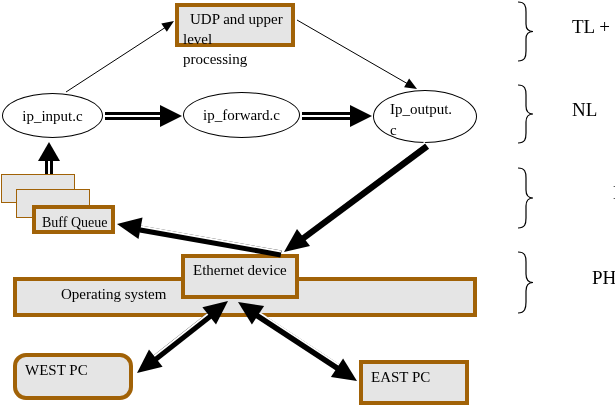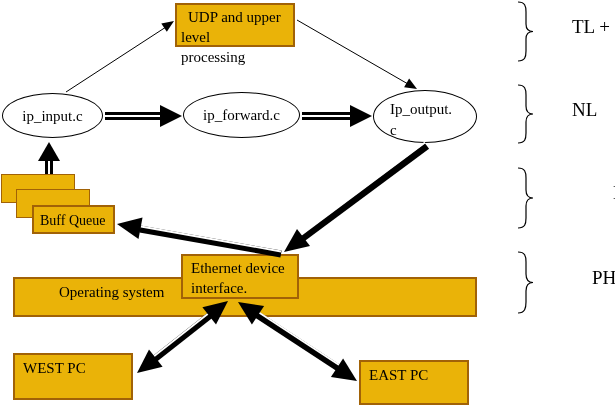--- a/index.html
+++ b/index.html
@@ -3,21 +3,21 @@
 <meta charset="utf-8">
 <style>
   html,body{margin:0;padding:0;background:#ffffff;}
   .canvas{
     position:relative;width:615px;height:409px;background:#ffffff;
     font-family:"Liberation Serif","DejaVu Serif",serif;color:#000;
     overflow:hidden;
   }
   svg.layer{position:absolute;left:0;top:0;width:615px;height:409px;pointer-events:none;}
   #arrows-bottom{z-index:0;}
-  .box{position:absolute;background:#eab308;border:2px solid #a16207;box-sizing:border-box;z-index:2;}
+  .box{position:absolute;background:#e5e5e5;border:4px solid #a16207;box-sizing:border-box;z-index:2;}
   .box1{border-width:1px;}
   .ellipse{position:absolute;background:#fff;border:1px solid #000;border-radius:50%;
     box-sizing:border-box;z-index:2;display:flex;align-items:center;justify-content:center;}
   .lbl{font-size:15px;line-height:18px;white-space:nowrap;}
   #arrows-top{z-index:3;}
   .layer-label{position:absolute;font-size:19px;white-space:nowrap;z-index:2;}
   .udp-text{position:absolute;left:4px;top:2px;font-size:15px;line-height:20px;white-space:nowrap;}
   .udp-text .l1{display:block;text-indent:7px;}
   .udp-text .l2,.udp-text .l3{display:block;}
 </style>
@@ -65,25 +65,24 @@
     </div>
   </div>
 
   <div class="box" style="left:13px;top:277px;width:464px;height:40px;z-index:1;">
     <span class="lbl" style="position:absolute;left:12px;top:4px;margin-left:32px;">Operating system</span>
   </div>
 
   <div class="box" style="left:181px;top:254px;width:118px;height:45px;z-index:2;">
     <div style="position:absolute;left:8px;top:2px;font-size:15px;line-height:20px;white-space:nowrap;">
       <div>Ethernet device</div>
-      <div>interface.</div>
     </div>
   </div>
 
-  <div class="box" style="left:13px;top:353px;width:120px;height:47px;">
+  <div class="box" style="left:13px;top:353px;width:120px;height:47px;border-radius:13px;">
     <span class="lbl" style="position:absolute;left:8px;top:4px;">WEST PC</span>
   </div>
 
   <div class="box" style="left:359px;top:360px;width:110px;height:45px;">
     <span class="lbl" style="position:absolute;left:8px;top:4px;">EAST PC</span>
   </div>
 
   <div class="layer-label" style="left:572px;top:16px;">TL +</div>
   <div class="layer-label" style="left:572px;top:99px;">NL</div>
   <div class="layer-label" style="left:572px;top:182px;margin-left:41px;">LL</div>

